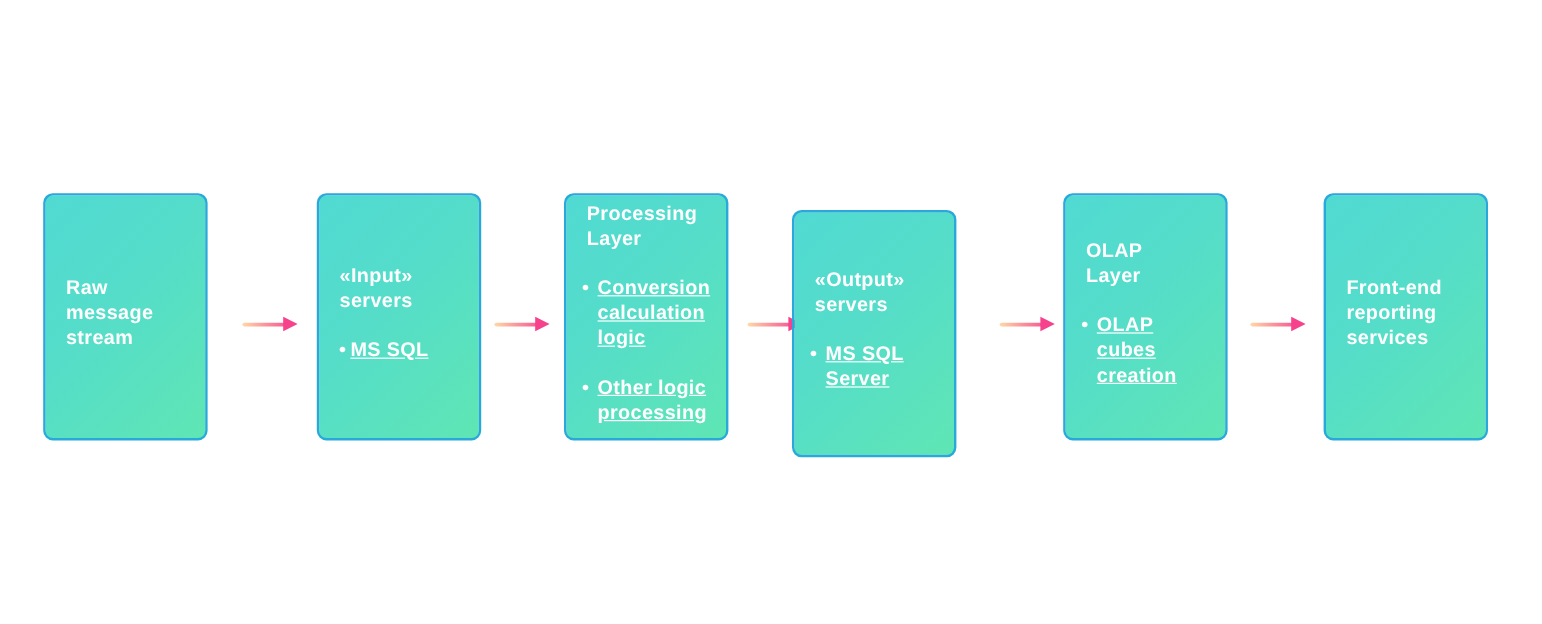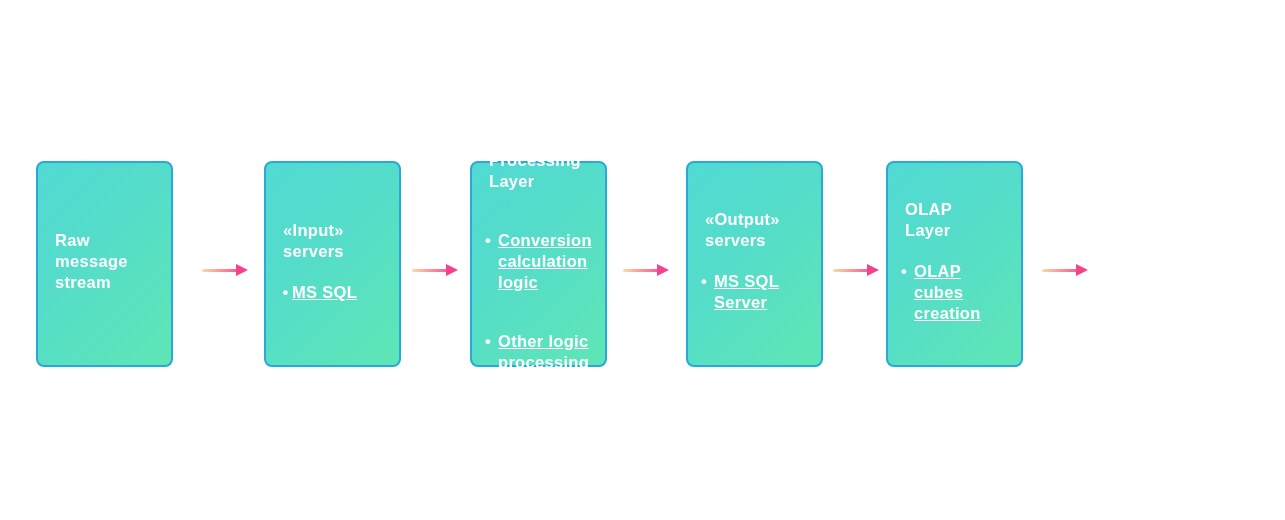--- a/index.html
+++ b/index.html
@@ -26,22 +26,22 @@
     align-items: flex-start;
     padding: 0 10px 6px 13px;
     color: #ffffff;
     font-weight: bold;
     font-size: 16.5px;
     line-height: 21px;
     letter-spacing: 0.3px;
   }
   .box-1 { left: 36px; }
   .box-2 { left: 264px; text-align: center; }
-  .box-3 { left: 470px; gap: 18px; }
-  .box-4 { left: 686px; }
+  .box-3 { left: 470px; }
+  .box-4 { left: 660px; margin-top: 14px; }
   .box-5 { left: 842px; margin-left: 44px; }
   .box-6 { left: 1103px; }
   .box-heading {
     white-space: pre-line;
     margin-left: 4px;
   }
   .bullet-item {
     display: flex;
     margin-top: 20px;
   }
@@ -159,14 +159,19 @@
 cubes
 creation</span>
     </div>
   </div>
 
   <div class="arrow arrow-5">
     <div class="arrow-line"></div>
     <div class="arrow-head"></div>
   </div>
 
+  <div class="flow-box box-6">
+    <div class="box-heading">Front-end
+reporting
+services</div>
+  </div>
 
 </div>
 
 </body></html>

